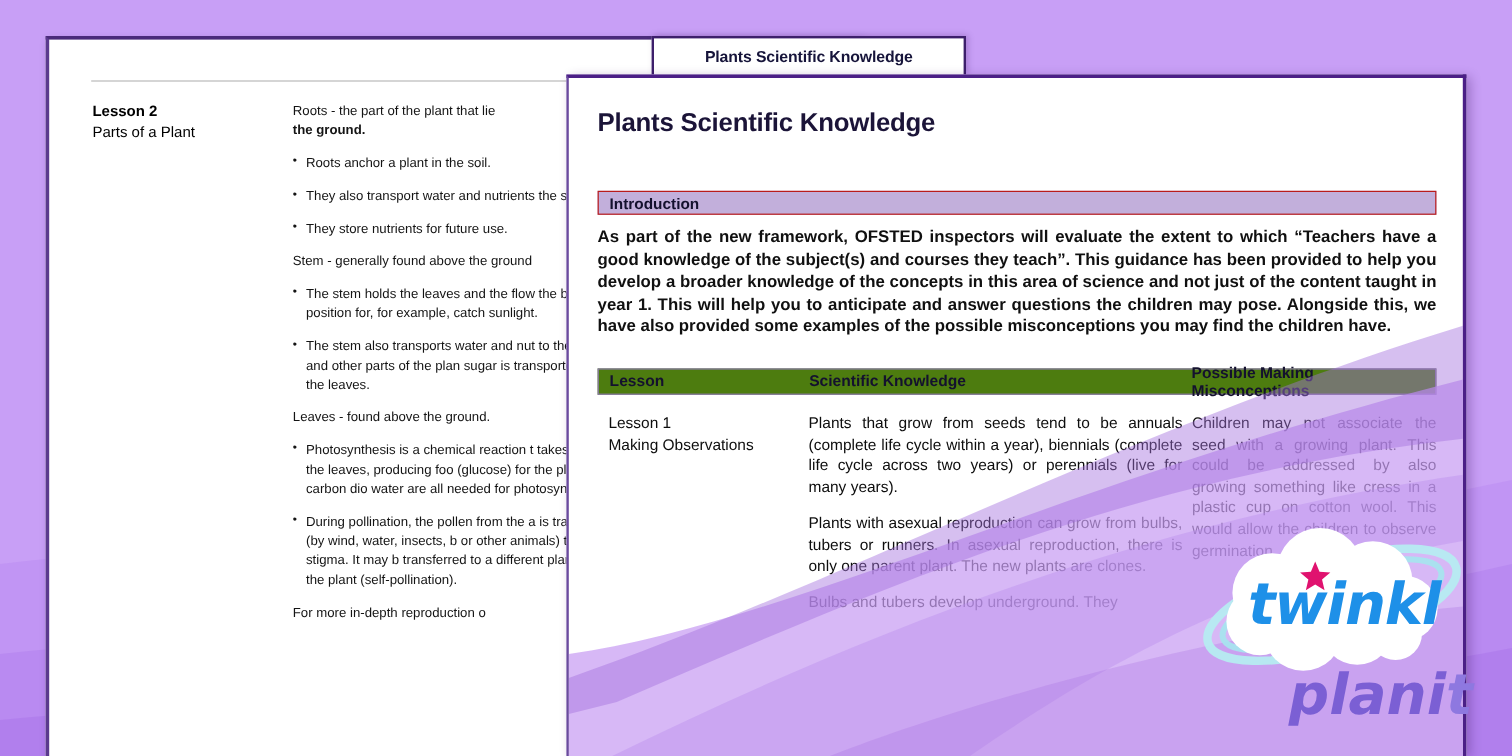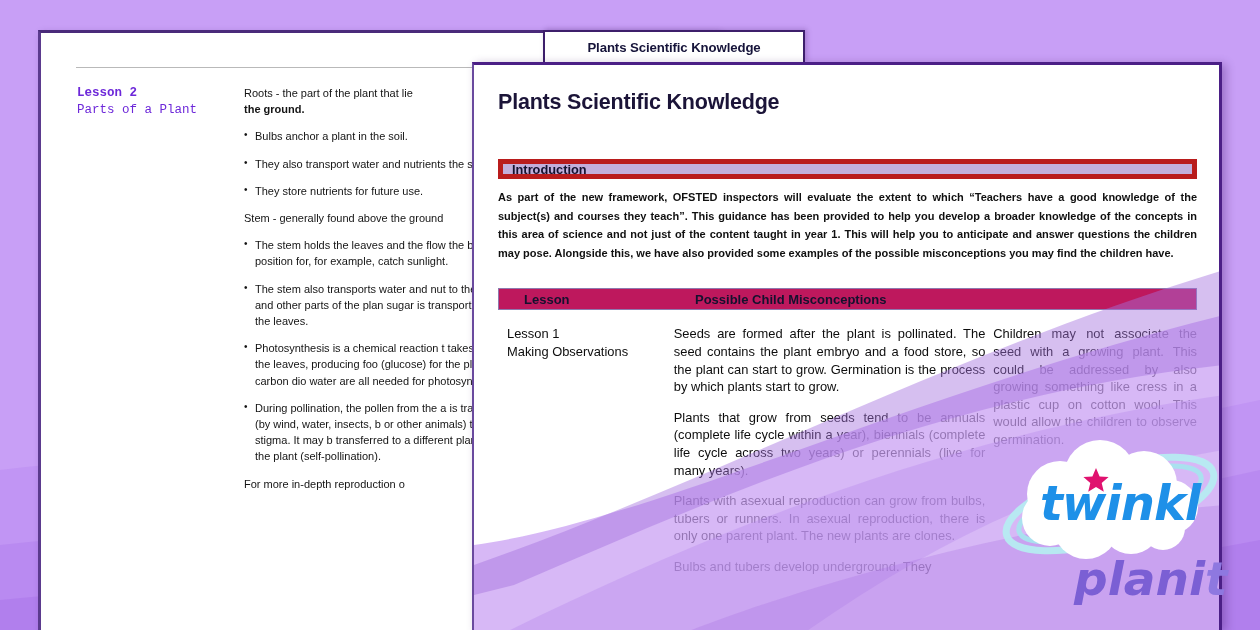--- a/index.html
+++ b/index.html
@@ -45,22 +45,21 @@
     height: 1px;
     background: #b9b9b9;
   }
   #back-page .col-left {
     position: absolute;
     left: 36px;
     top: 52px;
     width: 160px;
     font-size: 12.5px;
     line-height: 17px;
-    color: #6d28d9;
-    font-family: Liberation Mono, monospace;
+    color: #000000;
   }
   #back-page .col-left .ln-title { font-weight: bold; }
   #back-page .col-body {
     position: absolute;
     left: 203px;
     top: 52px;
     width: 276px;
     font-size: 11px;
     line-height: 16.2px;
     color: #141414;
@@ -129,51 +128,50 @@
   #front-title {
     font-size: 21.5px;
     font-weight: bold;
     color: #1b1438;
     letter-spacing: -0.2px;
     margin-bottom: 11px;
   }
 
   .band {
     background: #c2afdb;
-    border: 5px solid #b91c1c;
+    border: 1px solid #b91c1c;
     height: 20px;
     display: flex;
     align-items: center;
     padding-left: 9px;
     margin-top: 44px;
   }
   .band .band-label {
     font-size: 12.8px;
     font-weight: bold;
     color: #14112e;
   }
 
   #intro-text {
     margin-top: 9px;
-    font-size: 11px;
+    font-size: 14px;
     line-height: 18.6px;
     color: #101010;
     text-align: justify;
     font-weight: 600;
   }
 
   
   #kt { margin-top: 26px; }
   #kt .thead {
     display: flex;
-    background: #be185d;
+    background: #4d7c0f;
     border: 1px solid #8e79ae;
     height: 22px;
     align-items: center;
-    padding-left: 16px;
   }
   #kt .thead .th {
     font-size: 13px;
     font-weight: bold;
     color: #14112e;
   }
   #kt .c1 { width: 172px; padding-left: 9px; }
   #kt .c2 { width: 316px; padding-left: 4px; }
   #kt .c3 { width: 212px; padding-left: 8px; }
 
@@ -223,29 +221,30 @@
 
     <div class="col-left">
       <div class="ln-title">Lesson 2</div>
       <div>Parts of a Plant</div>
     </div>
 
     <div class="col-body" id="back-body">
         <p>Roots - the part of the plant that lie</p>
         <p class="nj" style="margin-top: -11px; font-weight: bold;">the ground.</p>
         <ul>
-          <li>Bulbs anchor a plant in the soil.</li>
+          <li>Roots anchor a plant in the soil.</li>
           <li>They also transport water and nutrients the soil.</li>
           <li>They store nutrients for future use.</li>
         </ul>
         <p>Stem - generally found above the ground</p>
         <ul>
           <li>The stem holds the leaves and the flow the best position for, for example, catch sunlight.</li>
           <li>The stem also transports water and nut to the leaves and other parts of the plan sugar is transported from the leaves.</li>
         </ul>
+        <p>Leaves - found above the ground.</p>
         <ul>
           <li>Photosynthesis is a chemical reaction t takes place in the leaves, producing foo (glucose) for the plant Light, carbon dio water are all needed for photosynthesis</li>
         </ul>
         <ul>
           <li>During pollination, the pollen from the a is transferred (by wind, water, insects, b or other animals) to the stigma. It may b transferred to a different plant or to the plant (self-pollination).</li>
         </ul>
         <p>For more in-depth reproduction o</p>
       </div>
   </div>
 
@@ -260,30 +259,30 @@
 
       <div class="band">
         <span class="band-label">Introduction</span>
       </div>
 
       <div id="intro-text">As part of the new framework, OFSTED inspectors will evaluate the extent to which “Teachers have a good knowledge of the subject(s) and courses they teach”. This guidance has been provided to help you develop a broader knowledge of the concepts in this area of science and not just of the content taught in year 1. This will help you to anticipate and answer questions the children may pose. Alongside this, we have also provided some examples of the possible misconceptions you may find the children have.</div>
 
       <div id="kt">
         <div class="thead">
           <div class="th c1">Lesson</div>
-          <div class="th c3">Possible Child Misconceptions</div>
+          <div class="th c2">Scientific Knowledge</div>
+          <div class="th c3">Possible Making Misconceptions</div>
         </div>
 
         <div class="trow">
           <div class="cell c1">
             <div class="lesson-name">Lesson 1</div>
             <div>Making Observations</div>
           </div>
           <div class="cell c2 just" id="cell-sk">
-              <p>Seeds are formed after the plant is pollinated. The seed contains the plant embryo and a food store, so the plant can start to grow. Germination is the process by which plants start to grow.</p>
               <p>Plants that grow from seeds tend to be annuals (complete life cycle within a year), biennials (complete life cycle across two years) or perennials (live for many years).</p>
               <p>Plants with asexual reproduction can grow from bulbs, tubers or runners. In asexual reproduction, there is only one parent plant. The new plants are clones.</p>
               <p>Bulbs and tubers develop underground.  They</p>
             </div>
           <div class="cell c3 just" id="cell-mc">
               <p>Children may not associate the seed with a growing plant. This could be addressed by also growing something like cress in a plastic cup on cotton wool. This would allow the children to observe germination.</p>
             </div>
         </div>
       </div>
 

